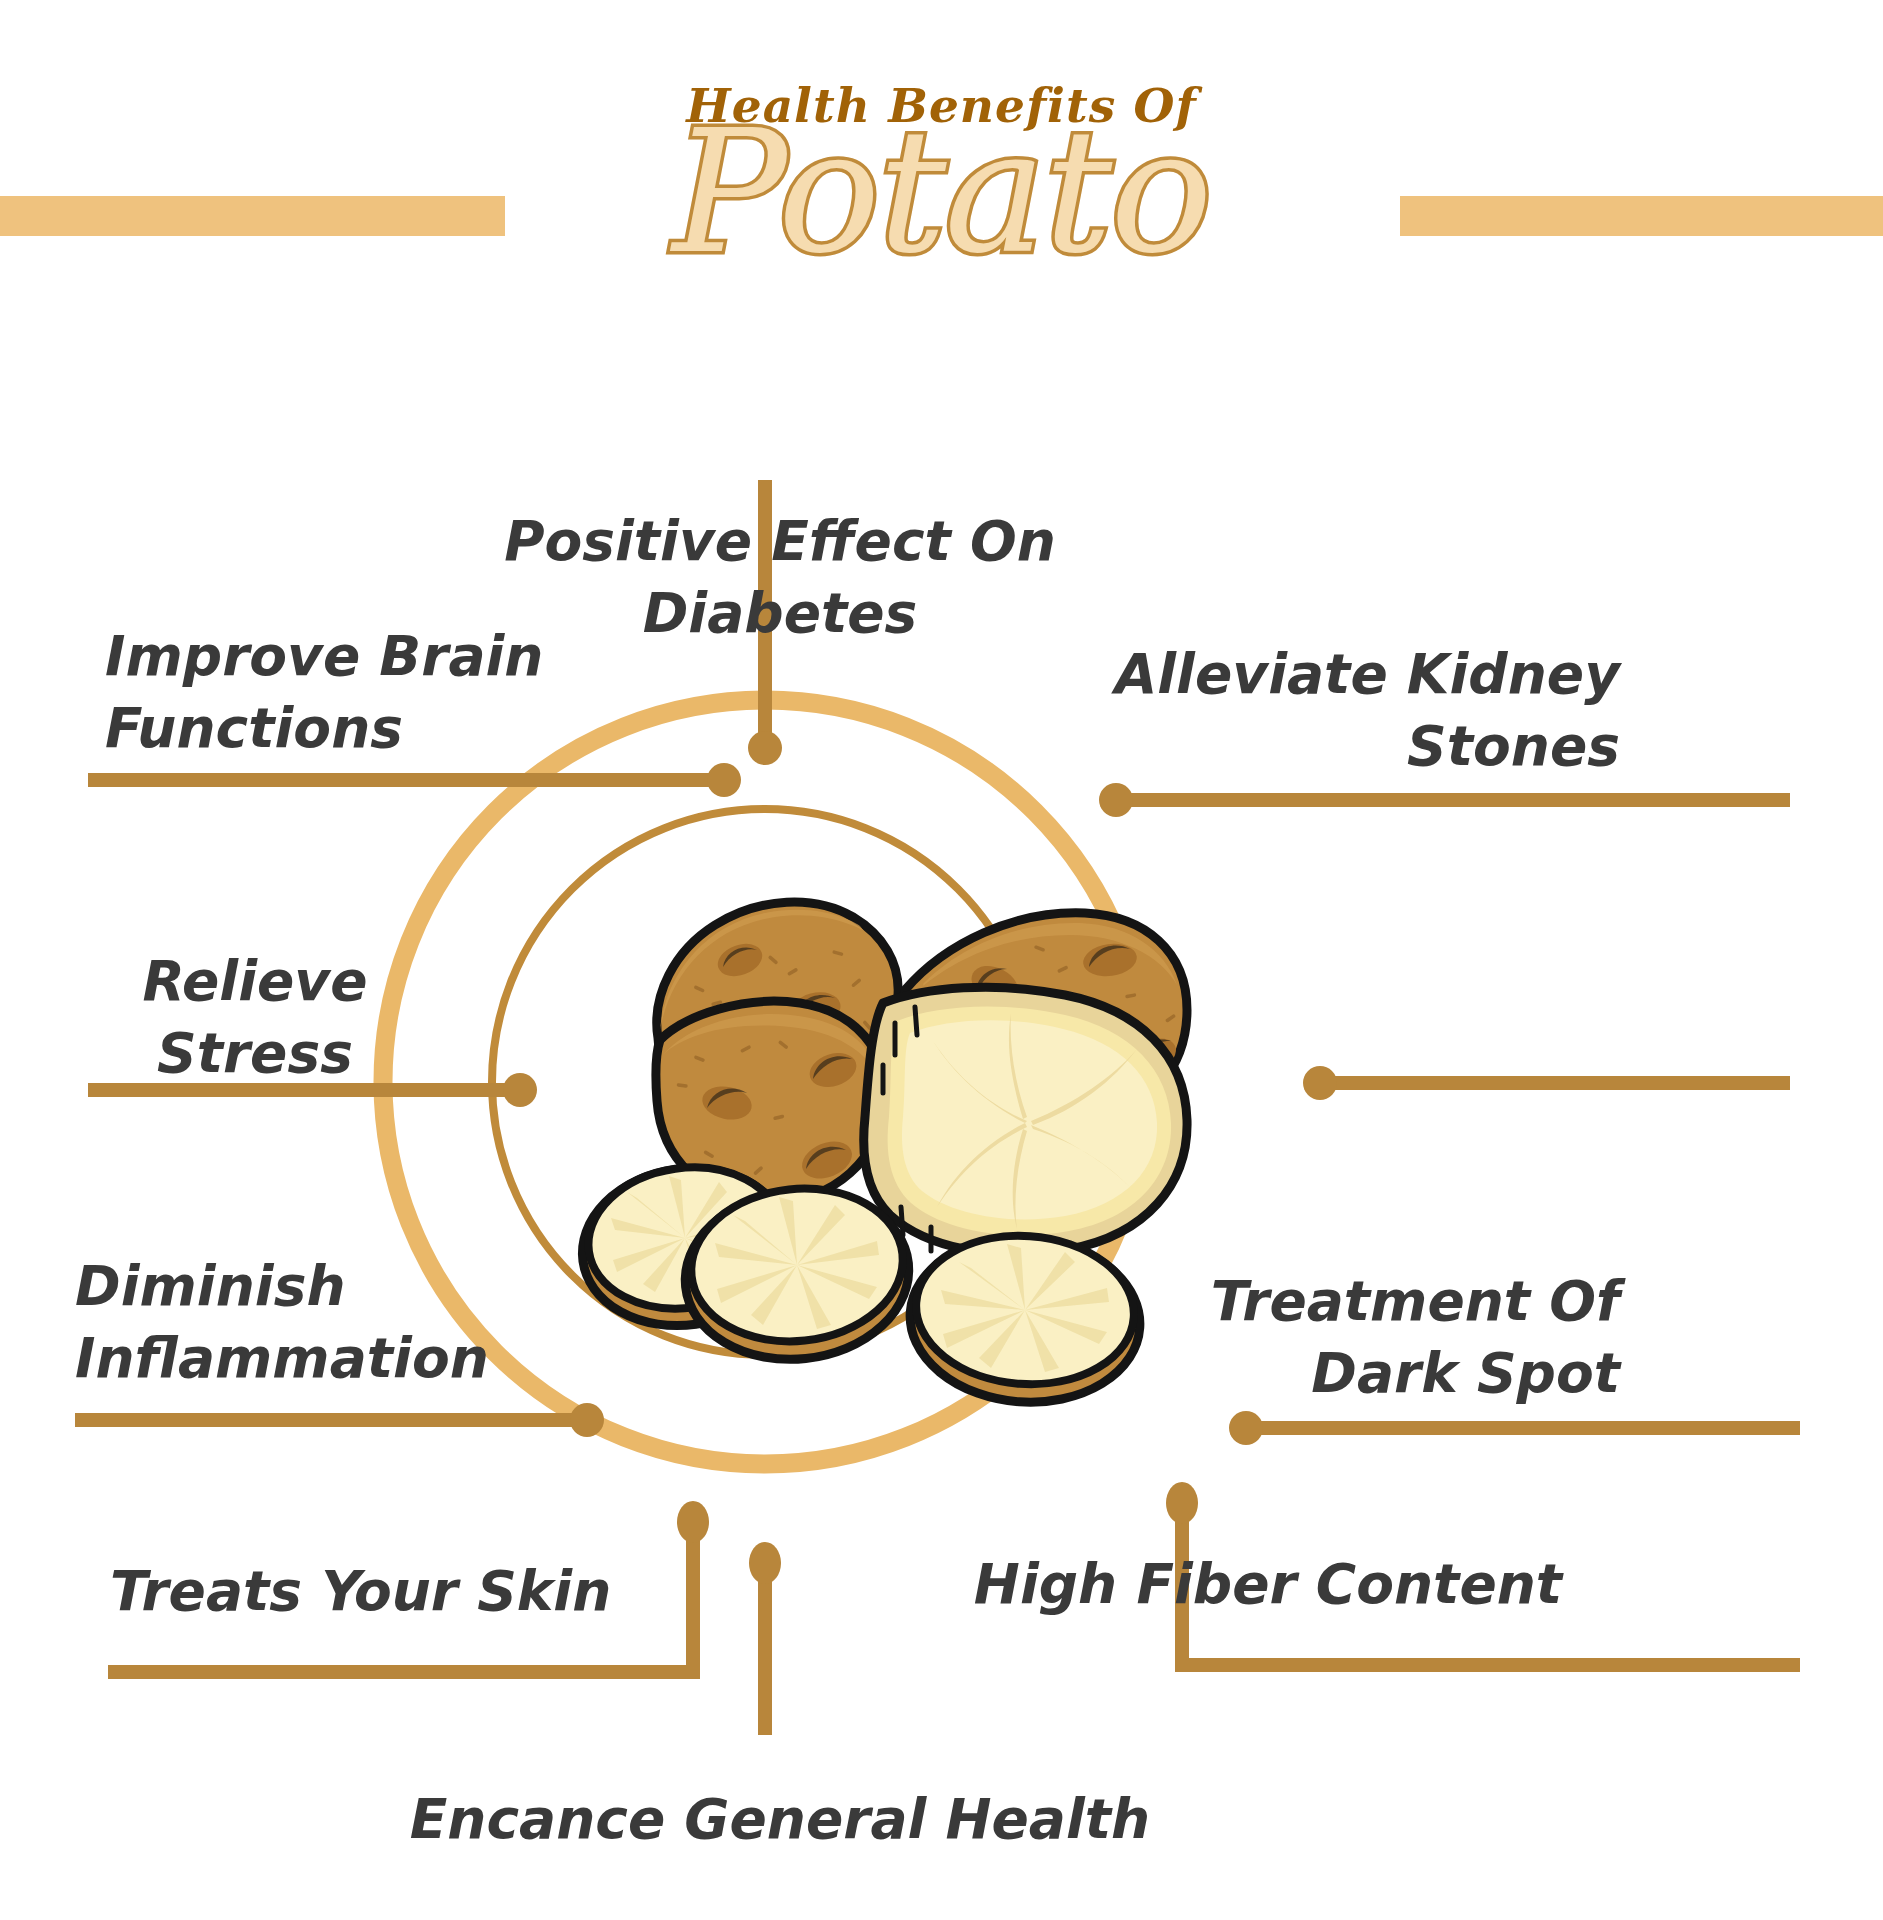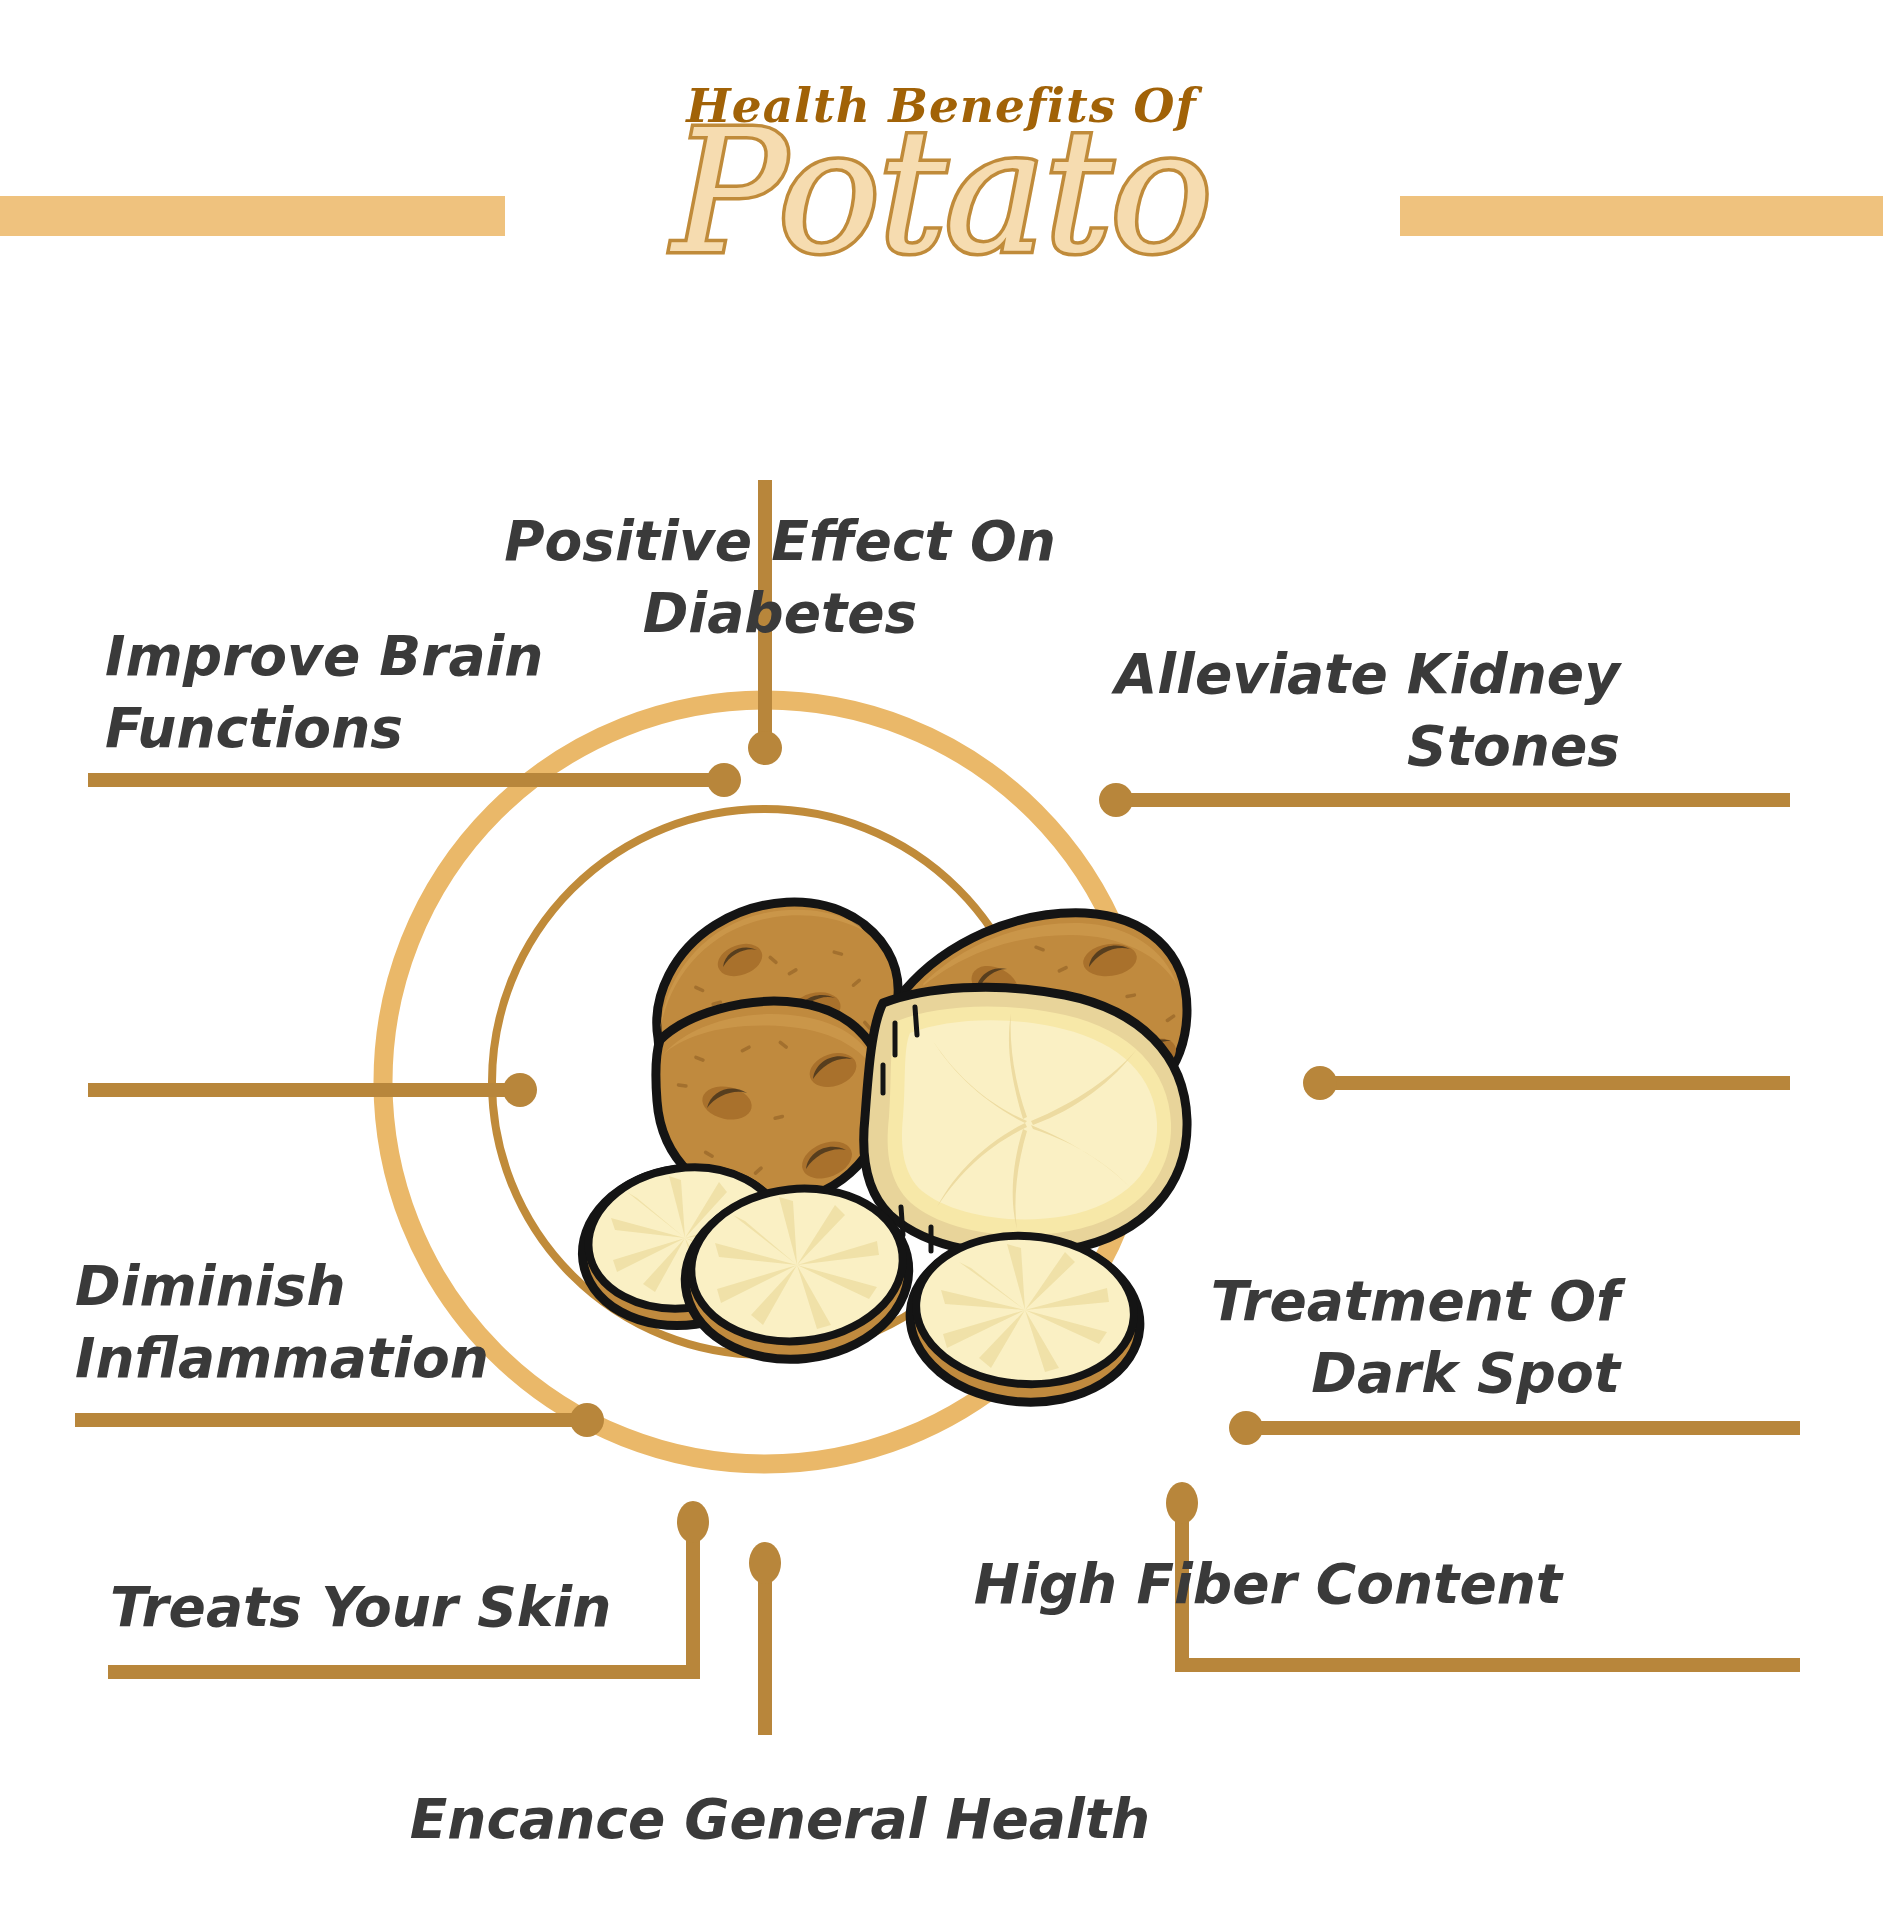--- a/index.html
+++ b/index.html
@@ -55,21 +55,21 @@
     font-style:italic;
   }
 
   #label-diabetes      { left:380px;  top:505px;  width:800px;  text-align:center; }
   #label-brain         { left:105px;  top:620px;  width:520px;  text-align:left; }
   #label-kidney        { left:930px;  top:638px;  width:690px;  text-align:right; }
   #label-stress        { left:75px;   top:945px;  width:360px;  text-align:center; }
   #label-bruising      { left:1240px; top:930px;  width:350px;  text-align:center; }
   #label-inflammation  { left:75px;   top:1250px; width:520px;  text-align:left; }
   #label-darkspot      { left:1080px; top:1265px; width:540px;  text-align:right; }
-  #label-skin          { left:110px;  top:1555px; width:560px;  text-align:left;margin-top:16px; }
+  #label-skin          { left:110px;  top:1555px; width:560px;  text-align:left; }
   #label-fiber         { left:948px;  top:1548px; width:640px;  text-align:center; }
   #label-general       { left:380px;  top:1783px; width:800px;  text-align:center; }
 </style>
 </head>
 <body>
 
 <div id="header">
   <div class="deco-bar" id="deco-bar-left"></div>
   <div class="deco-bar" id="deco-bar-right"></div>
   <div id="kicker">Health Benefits Of</div>
@@ -289,20 +289,22 @@
       <ellipse cx="1182" cy="1503" rx="16" ry="21"></ellipse>
       <ellipse cx="765" cy="1563" rx="16" ry="21"></ellipse>
     </g>
   </svg>
 
   <div class="label" id="label-diabetes">Positive Effect On Diabetes</div>
   <div class="label" id="label-brain">Improve Brain
 Functions</div>
   <div class="label" id="label-kidney">Alleviate Kidney
 Stones</div>
+  <div class="label" id="label-stress">Relieve
+Stress</div>
   <div class="label" id="label-inflammation">Diminish
 Inflammation</div>
   <div class="label" id="label-darkspot">Treatment Of
 Dark Spot</div>
   <div class="label" id="label-skin">Treats Your Skin</div>
   <div class="label" id="label-fiber">High Fiber Content</div>
   <div class="label" id="label-general">Encance General Health</div>
 </div>
 
 </body></html>

